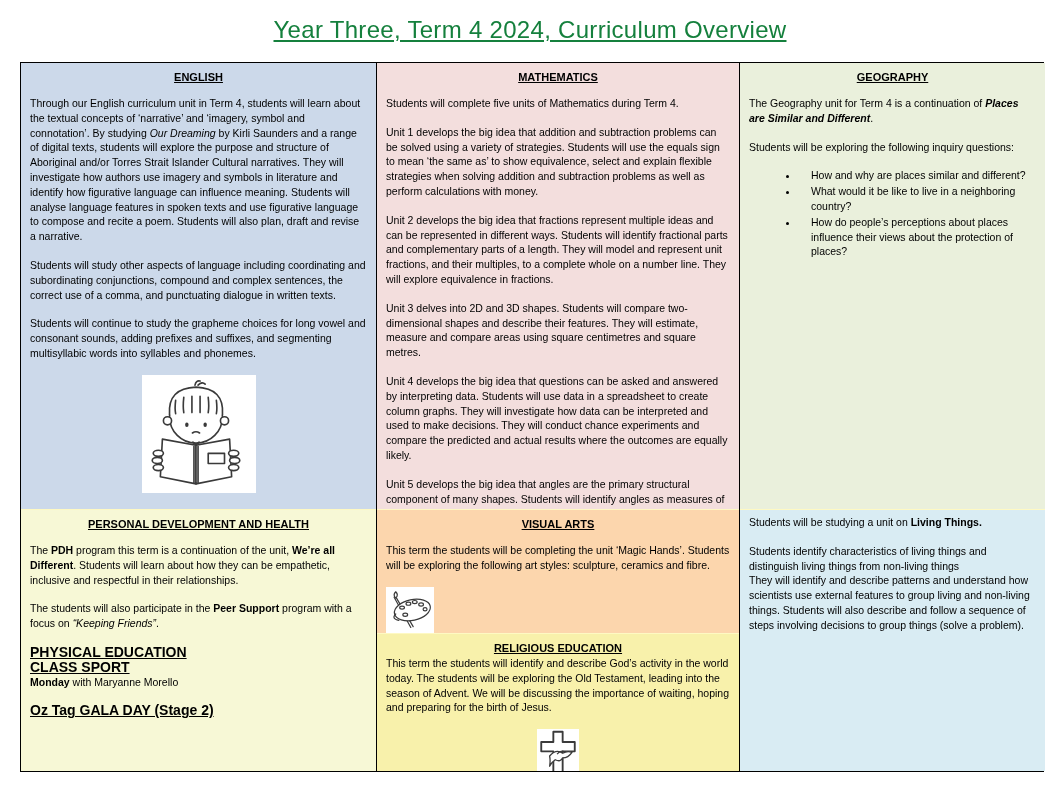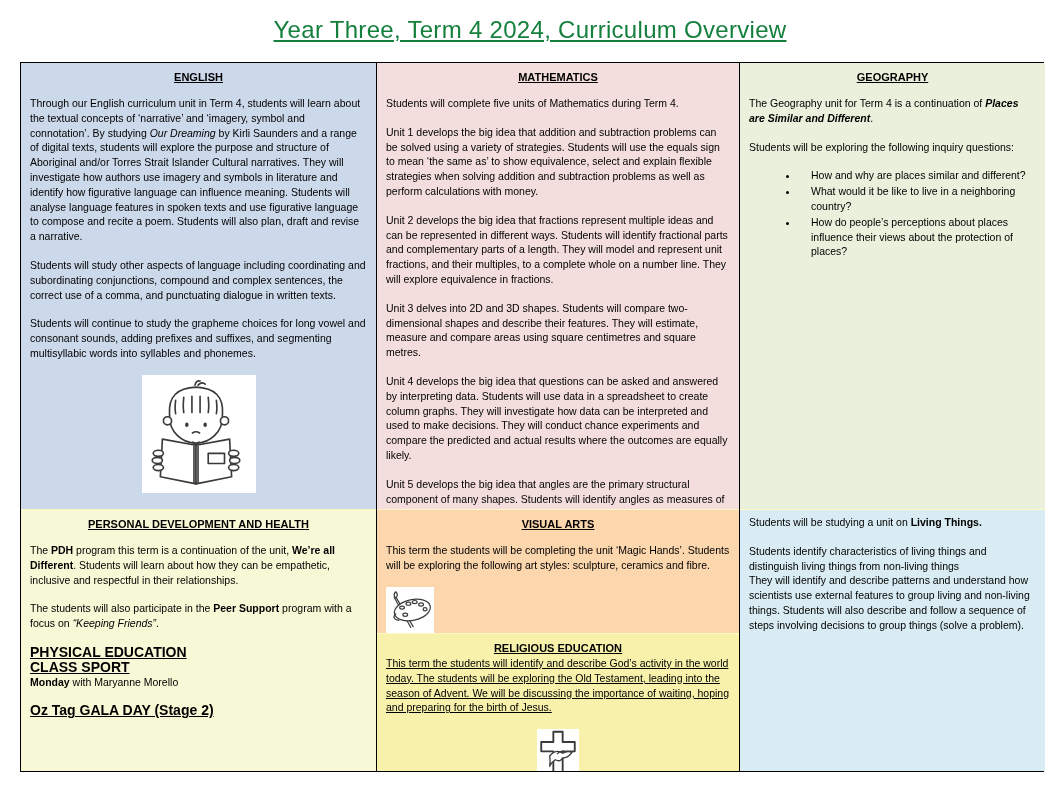--- a/index.html
+++ b/index.html
@@ -121,21 +121,21 @@
             <ellipse cx="28" cy="21" rx="3" ry="2"></ellipse>
             <ellipse cx="36" cy="19" rx="3" ry="2"></ellipse>
             <ellipse cx="44" cy="22" rx="3" ry="2"></ellipse>
             <ellipse cx="49" cy="28" rx="2.5" ry="2"></ellipse>
             <ellipse cx="24" cy="35" rx="3" ry="2"></ellipse>
           </g>
         </svg>
       </div>
     </section>
 
-    <section class="cell re-cell" style="background: rgb(248, 241, 171); text-decoration: underline;">
+    <section class="cell re-cell" style="background: rgb(248, 241, 171);">
       <h2>RELIGIOUS EDUCATION</h2>
       <p>This term the students will identify and describe God’s activity in the world today. The students will be exploring the Old Testament, leading into the season of Advent. We will be discussing the importance of waiting, hoping and preparing for the birth of Jesus.</p>
       <div class="img-frame frame-cross">
         <svg width="42" height="54" viewBox="0 0 42 58">
           <g fill="#fff" stroke="#3a3a3a" stroke-width="2" stroke-linejoin="round">
             <path d="M16,3 H26 V14 H39 V24 H26 V55 H16 V24 H3 V14 H16 Z"></path>
             <path d="M12,29 Q19,21 26,26 Q31,23 36,25 Q32,31 26,31 Q24,36 18,33 Q14,36 12,40 Q13,34 12,29 Z" stroke-width="1.4"></path>
             <path d="M20,27 q3,-4 7,-3" fill="none" stroke-width="1.2"></path>
           </g>
         </svg>

